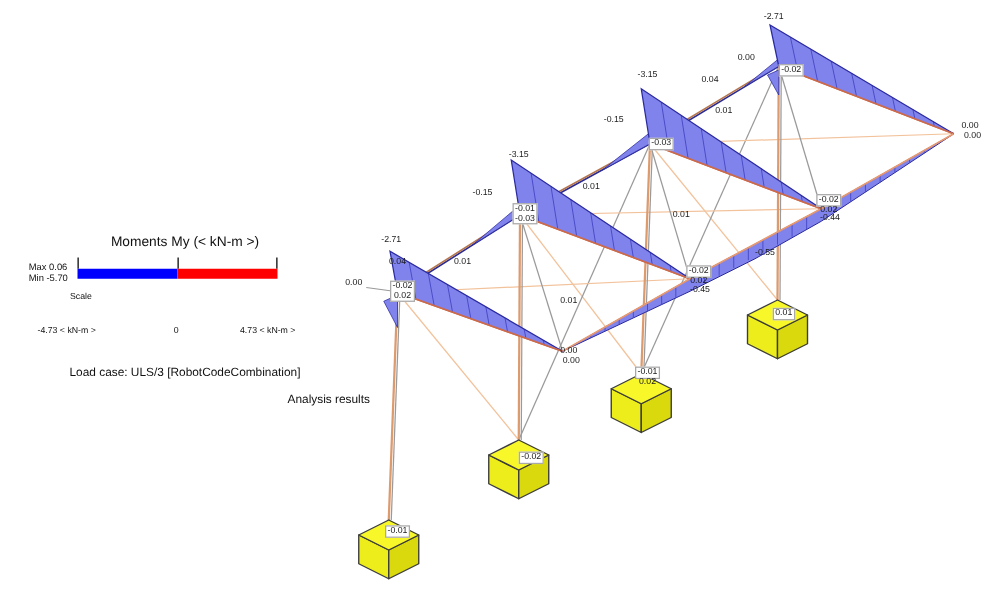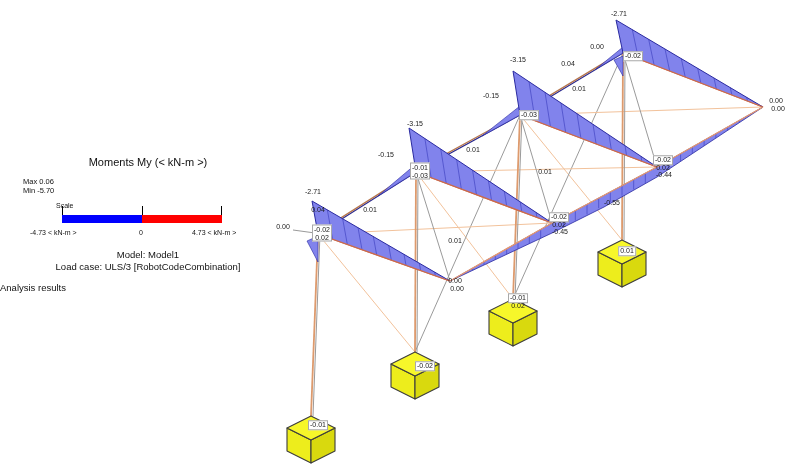--- a/index.html
+++ b/index.html
@@ -1,32 +1,32 @@
 <!DOCTYPE html>
 <html><head>
 <meta charset="utf-8">
 <style>
   html,body{margin:0;padding:0;background:#ffffff;}
   #app{position:relative;width:800px;height:471px;background:#ffffff;overflow:hidden;
        font-family:"Liberation Sans", sans-serif;color:#111;}
   
-  .panel-text{position:absolute;white-space:nowrap;}
+  .panel-text{position:absolute;white-space:nowrap;margin-top:32px;}
   #legend-title{left:0;top:156px;width:296px;text-align:center;font-size:11px;}
   #legend-max{left:23px;top:177px;font-size:7.5px;}
   #legend-min{left:23px;top:186px;font-size:7.5px;}
   #scale-label{left:56px;top:202px;font-size:7px;}
   #scale-bar{position:absolute;left:62px;top:215px;width:160px;height:8px;display:flex;}
   #scale-bar .half{height:100%;width:80px;}
   .tick{position:absolute;width:1px;height:9px;background:#000;top:206px;}
   #bar-min-label{left:30px;top:229px;font-size:7px;}
   #bar-zero-label{left:139px;top:229px;font-size:7px;}
   #bar-max-label{left:192px;top:229px;font-size:7px;}
   #model-line{left:0;top:249px;width:296px;text-align:center;font-size:9.5px;}
   #case-line{left:0;top:261px;width:296px;text-align:center;font-size:9.5px;}
-  #analysis-line{left:0;top:282px;width:296px;text-align:left;font-size:9.5px;}
+  #analysis-line{left:0;top:282px;width:296px;text-align:right;font-size:9.5px;}
   
   #model-svg{position:absolute;left:0;top:0;width:800px;height:471px;}
   #label-layer{position:absolute;left:0;top:0;width:800px;height:471px;pointer-events:none;}
   .mlabel{position:absolute;font-size:7px;line-height:7.5px;color:#1a1a1a;
           transform:translate(-50%,-50%);white-space:pre;text-align:center;}
   .mlabel.box{background:#ffffff;border:1px solid #a8a8a8;padding:0 1px;}
 </style>
 </head>
 <body>
 
@@ -43,21 +43,20 @@
 
   <div id="scale-bar">
     <div class="half" style="background: rgb(0, 0, 255);"></div>
     <div class="half" style="background: rgb(255, 0, 0);"></div>
   </div>
 
   <div class="panel-text" id="bar-min-label">-4.73 &lt; kN-m &gt;</div>
   <div class="panel-text" id="bar-zero-label">0</div>
   <div class="panel-text" id="bar-max-label">4.73 &lt; kN-m &gt;</div>
 
-  <div class="panel-text" id="model-line">Model: Model1</div>
   <div class="panel-text" id="case-line">Load case: ULS/3 [RobotCodeCombination]</div>
   <div class="panel-text" id="analysis-line">Analysis results</div>
 
   <svg id="model-svg" viewBox="0 0 800 471">
       <line x1="318" y1="234" x2="415" y2="352" stroke="#f2c29b" stroke-width="1"></line>
       <line x1="416" y1="172" x2="513" y2="299" stroke="#f2c29b" stroke-width="1"></line>
       <line x1="520" y1="115" x2="622" y2="240" stroke="#f2c29b" stroke-width="1"></line>
       <line x1="520" y1="115" x2="415" y2="352" stroke="#9a9a9a" stroke-width="1"></line>
       <line x1="623" y1="53" x2="513" y2="299" stroke="#9a9a9a" stroke-width="1"></line>
       <line x1="318" y1="234" x2="552" y2="223" stroke="#f2c29b" stroke-width="1"></line>

